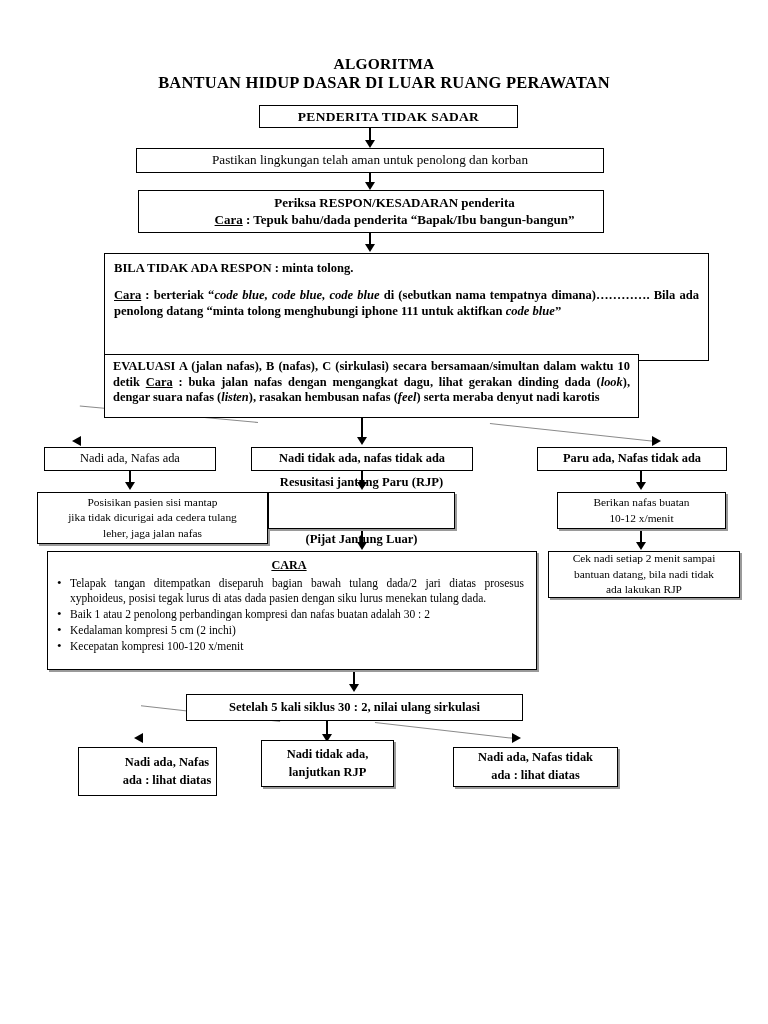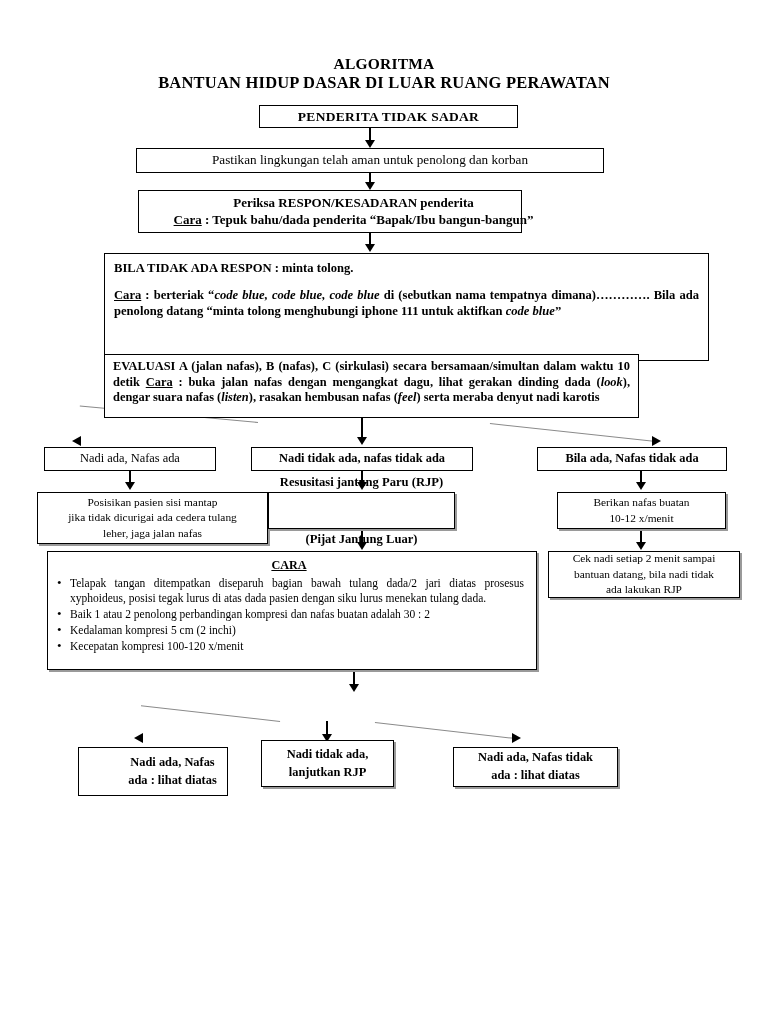--- a/index.html
+++ b/index.html
@@ -99,21 +99,21 @@
   
   #box-penderita {
     left: 259px; top: 105px; width: 259px; height: 23px;
     font-size: 13.5px; font-weight: bold; letter-spacing: 0.3px;
   }
   #box-pastikan {
     left: 136px; top: 148px; width: 468px; height: 25px;
     font-size: 13.2px; font-weight: normal;
   }
   #box-periksa {
-    left: 138px; top: 190px; width: 384px; height: 43px;
+    left: 138px; top: 190px; width: 466px; height: 43px;
     font-size: 13px; font-weight: bold; padding-left: 47px;
   }
   #box-bila {
     left: 104px; top: 253px; width: 605px; height: 108px;
     font-size: 12.6px; font-weight: bold;
     padding: 6px 9px 6px 9px;
     justify-content: flex-start;
   }
   #box-bila .p1 { margin: 0 0 11px 0; }
   #box-bila .p2 { margin: 0; text-align: justify; }
@@ -183,21 +183,21 @@
     top: -1px;
     font-size: 13px;
   }
 
   #box-setelah {
     left: 186px; top: 694px; width: 337px; height: 27px;
     font-size: 12.6px; font-weight: bold;
   }
 
   
-  #box-b1 { left: 78px;  top: 747px; width: 150px; height: 49px; font-size: 12.4px; font-weight: bold; line-height: 1.45; padding-left: 39px; }
+  #box-b1 { left: 78px;  top: 747px; width: 139px; height: 49px; font-size: 12.4px; font-weight: bold; line-height: 1.45; padding-left: 39px; }
   #box-b2 { left: 261px; top: 740px; width: 133px; height: 47px; font-size: 12.4px; font-weight: bold; line-height: 1.45; }
   #box-b3 { left: 453px; top: 747px; width: 165px; height: 40px; font-size: 12.4px; font-weight: bold; line-height: 1.45; }
 </style>
 </head>
 <body>
 
 <div id="canvas">
 
   <div class="title-line" id="title1">ALGORITMA</div>
   <div class="title-line" id="title2">BANTUAN HIDUP DASAR DI LUAR RUANG PERAWATAN</div>
@@ -245,21 +245,21 @@
   <div class="diag" style="left:490px; top:423px; width:167px; transform: rotate(6.2deg);"></div>
   <div class="dhead right" style="left:652px; top:436px;"></div>
 
   <div class="box center" id="box-r1">
     <span class="ln">Nadi ada, Nafas ada</span>
   </div>
   <div class="box center" id="box-r2">
     <span class="ln">Nadi tidak ada, nafas tidak ada</span>
   </div>
   <div class="box center" id="box-r3">
-    <span class="ln">Bila ada, Nafas tidak ada</span>
+    <span class="ln">Paru ada, Nafas tidak ada</span>
   </div>
 
   <div class="vline" style="left:129px; top:471px; height:12px;"></div>
   <div class="vhead" style="left:125px; top:482px;"></div>
 
   <div class="vline" style="left:361px; top:471px; height:12px;"></div>
   <div class="vhead" style="left:357px; top:482px;"></div>
 
   <div class="vline" style="left:640px; top:471px; height:12px;"></div>
   <div class="vhead" style="left:636px; top:482px;"></div>
@@ -298,20 +298,23 @@
 
   <div class="box center shadow" id="box-cek-nadi">
     <span class="ln">Cek nadi setiap 2 menit sampai</span>
     <span class="ln">bantuan datang, bila nadi tidak</span>
     <span class="ln">ada lakukan RJP</span>
   </div>
 
   <div class="vline" style="left:353px; top:670px; height:15px;"></div>
   <div class="vhead" style="left:349px; top:684px;"></div>
 
+  <div class="box center" id="box-setelah">
+    <span class="ln">Setelah 5 kali siklus 30 : 2, nilai ulang sirkulasi</span>
+  </div>
 
   <div class="vline" style="left:326px; top:721px; height:14px;"></div>
   <div class="vhead" style="left:322px; top:734px;"></div>
 
   <div class="diag" style="left:280px; top:722px; width:140px; transform: rotate(186.5deg);"></div>
   <div class="dhead left" style="left:134px; top:733px;"></div>
 
   <div class="diag" style="left:375px; top:722px; width:140px; transform: rotate(6.5deg);"></div>
   <div class="dhead right" style="left:512px; top:733px;"></div>
 

